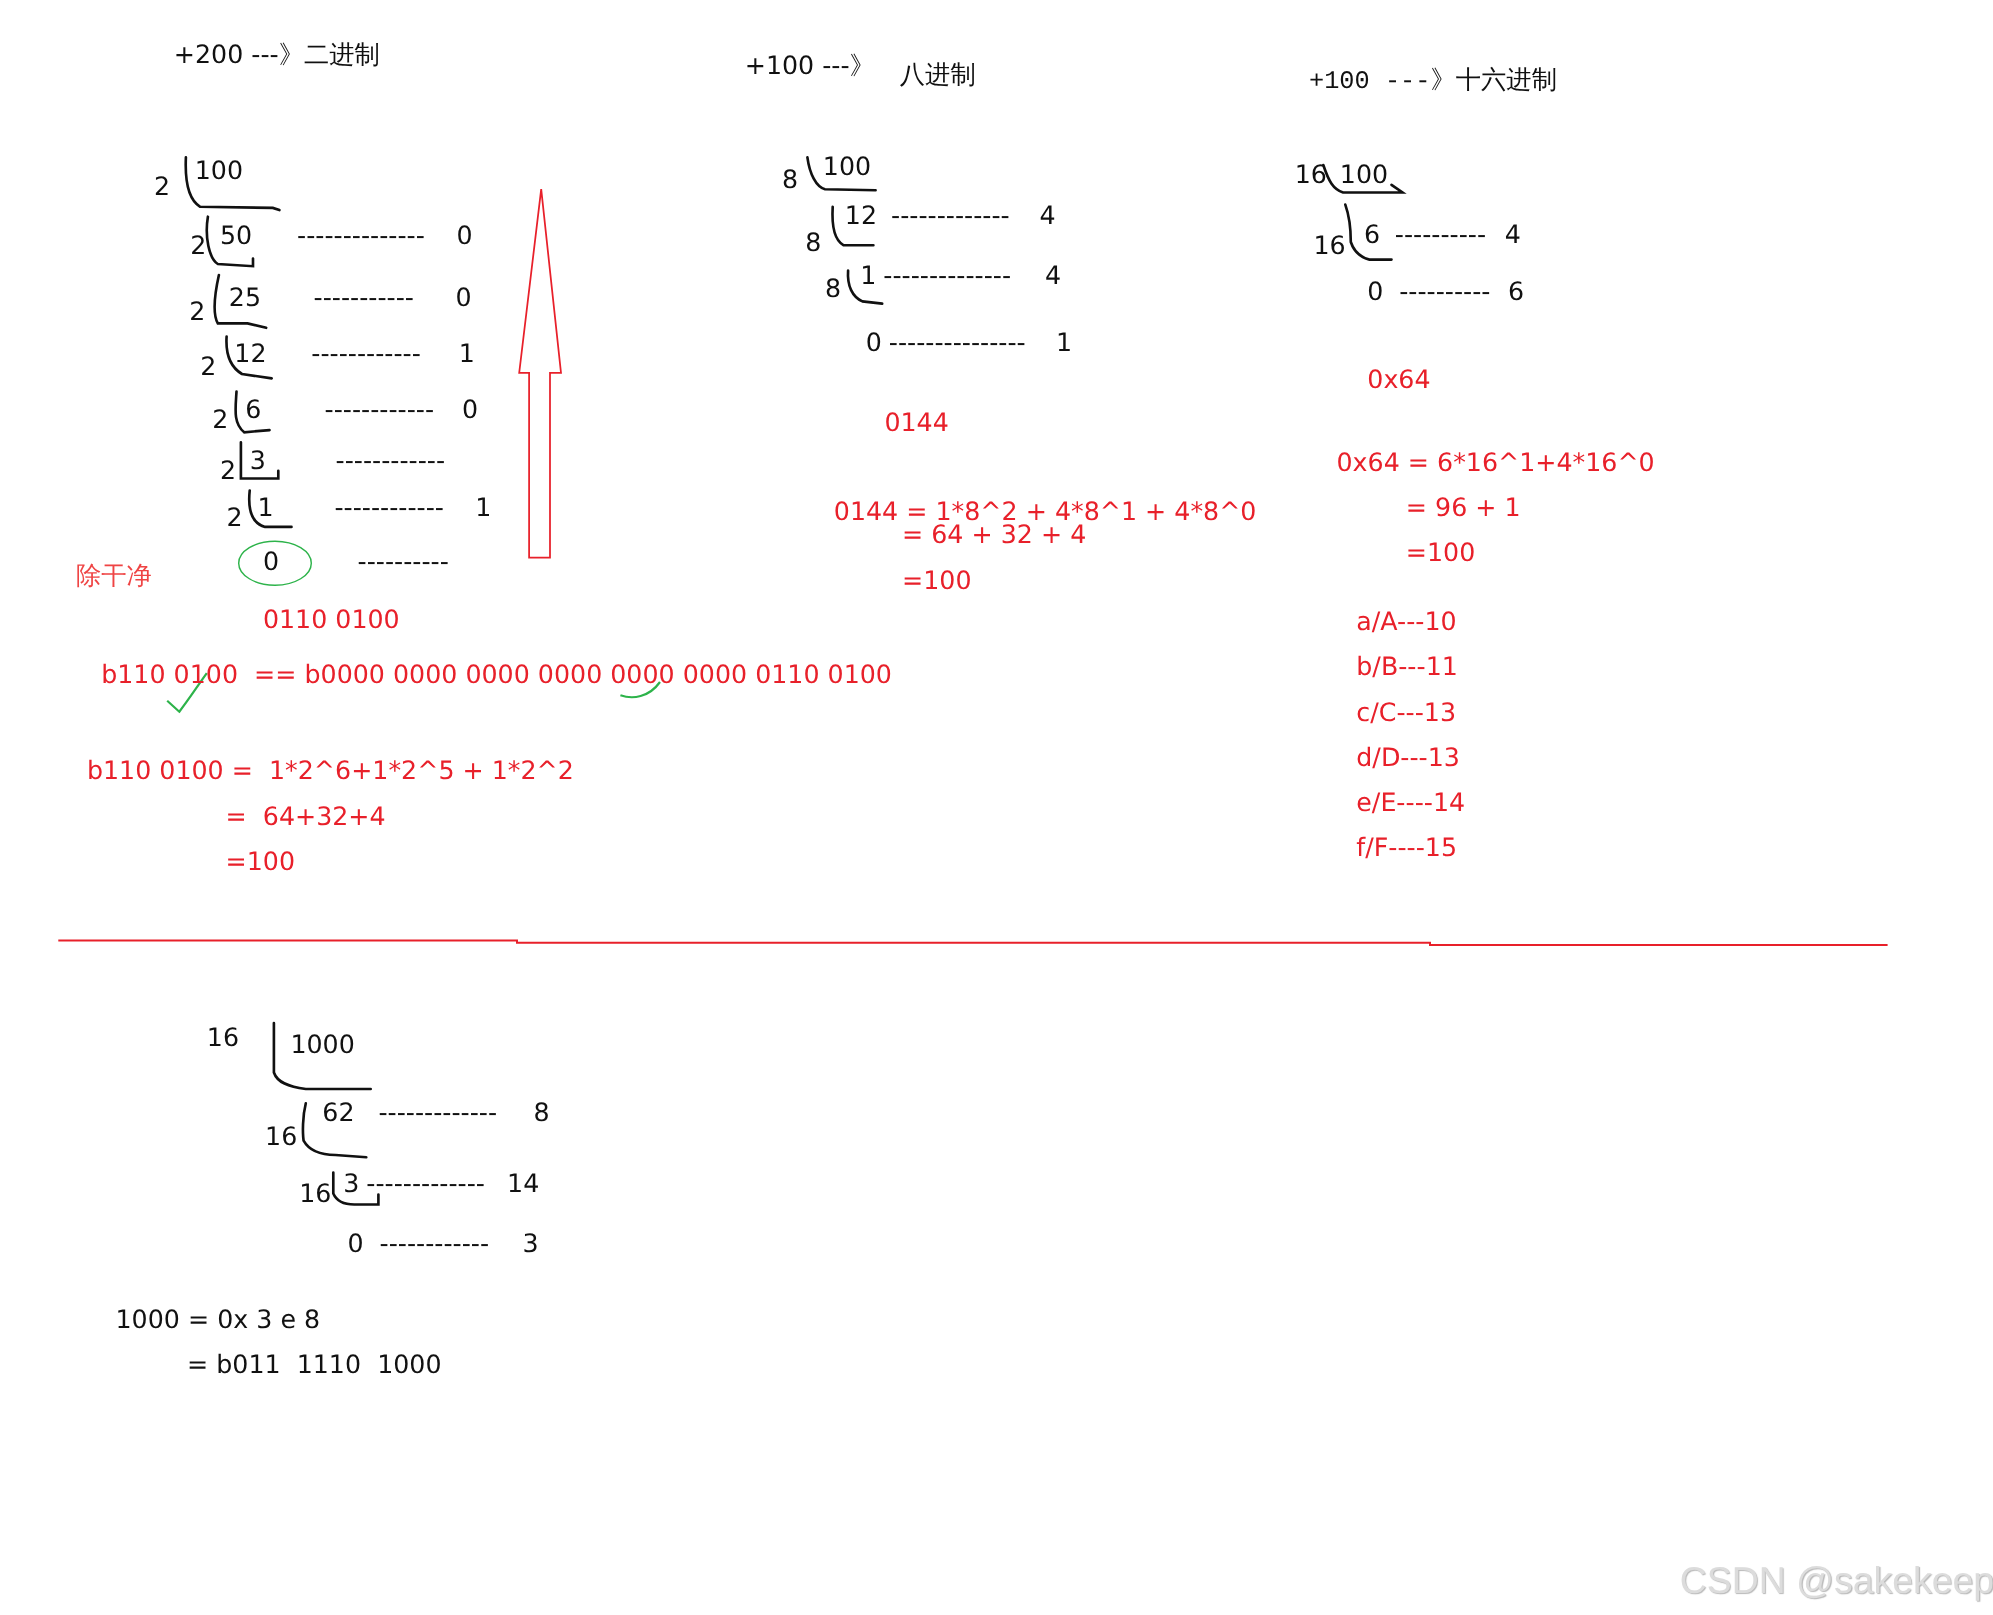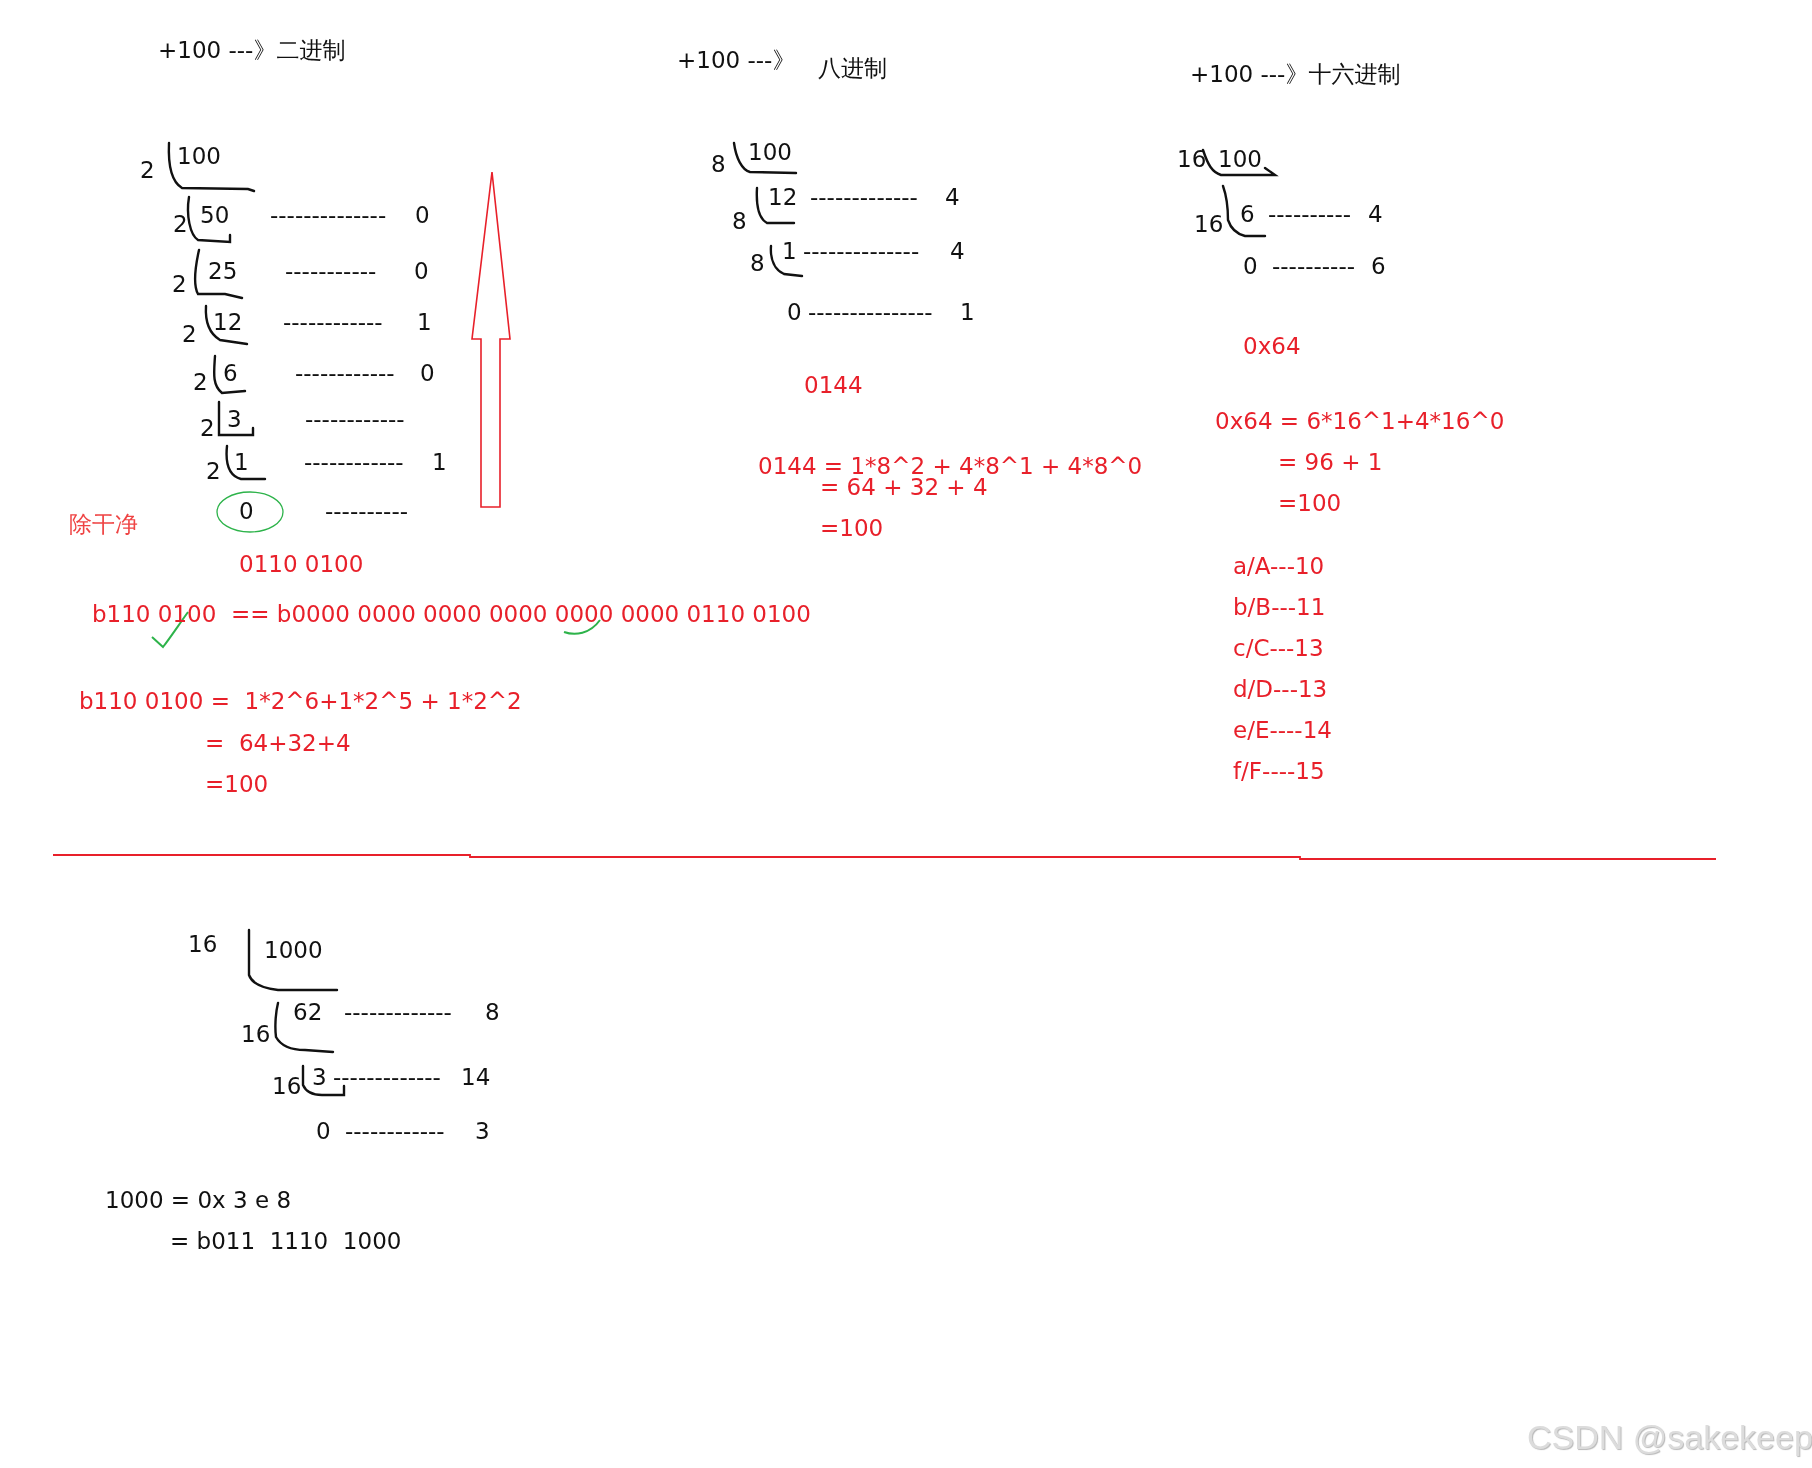--- a/index.html
+++ b/index.html
@@ -45,21 +45,21 @@
 
   <path d="M53,855 L470,855 L470,857 L1300,857 L1300,859 L1716,859" fill="none" stroke="#e8202a" stroke-width="1.8"></path>
 
   <g fill="none" stroke="#111" stroke-width="2.4" stroke-linecap="round">
     <path d="M249,930 L249,975 C252,984 262,988 278,990 L337,990"></path>
     <path d="M278,1003 C275,1015 275,1030 276,1037 C281,1046 292,1050 305,1050 L333,1052"></path>
     <path d="M303,1066 L303,1085 C306,1092 313,1095 322,1095 L344,1095 L344,1086"></path>
   </g>
 </svg>
 
-<div class="t" style="left:158px;top:36px;">+100 ---》二进制</div>
+<div class="t" style="left:158px;top:36px;">+200 ---》二进制</div>
 
 <div class="t" style="left:140px;top:156px;">2</div>
 <div class="t" style="left:177px;top:142px;">100</div>
 
 <div class="t" style="left:173px;top:210px;">2</div>
 <div class="t" style="left:200px;top:201px;">50</div>
 <div class="t" style="left:270px;top:201px;">--------------</div>
 <div class="t" style="left:415px;top:201px;">0</div>
 
 <div class="t" style="left:172px;top:270px;">2</div>
@@ -115,21 +115,21 @@
 
 <div class="t" style="left:787px;top:298px;">0</div>
 <div class="t" style="left:808px;top:298px;">---------------</div>
 <div class="t" style="left:960px;top:298px;">1</div>
 
 <div class="t red" style="left:804px;top:371px;">0144</div>
 <div class="t red" style="left:758px;top:452px;">0144 = 1*8^2 + 4*8^1 + 4*8^0</div>
 <div class="t red" style="left:820px;top:473px;">= 64 + 32 + 4</div>
 <div class="t red" style="left:820px;top:514px;">=100</div>
 
-<div class="t" style="left:1190px;top:60px;">+100 ---》十六进制</div>
+<div class="t" style="left:1190px;top:60px;font-family:Liberation Mono, monospace;">+100 ---》十六进制</div>
 
 <div class="t" style="left:1177px;top:145px;">16</div>
 <div class="t" style="left:1218px;top:145px;">100</div>
 
 <div class="t" style="left:1194px;top:210px;">16</div>
 <div class="t" style="left:1240px;top:200px;">6</div>
 <div class="t" style="left:1268px;top:200px;">----------</div>
 <div class="t" style="left:1368px;top:200px;">4</div>
 
 <div class="t" style="left:1243px;top:252px;">0</div>

